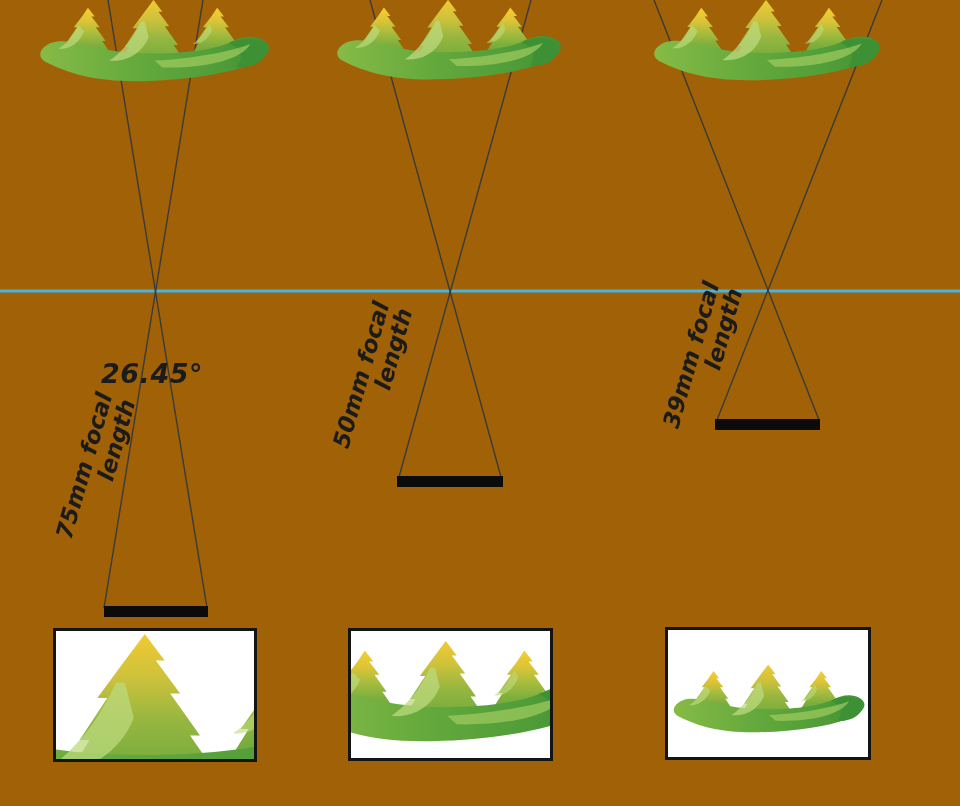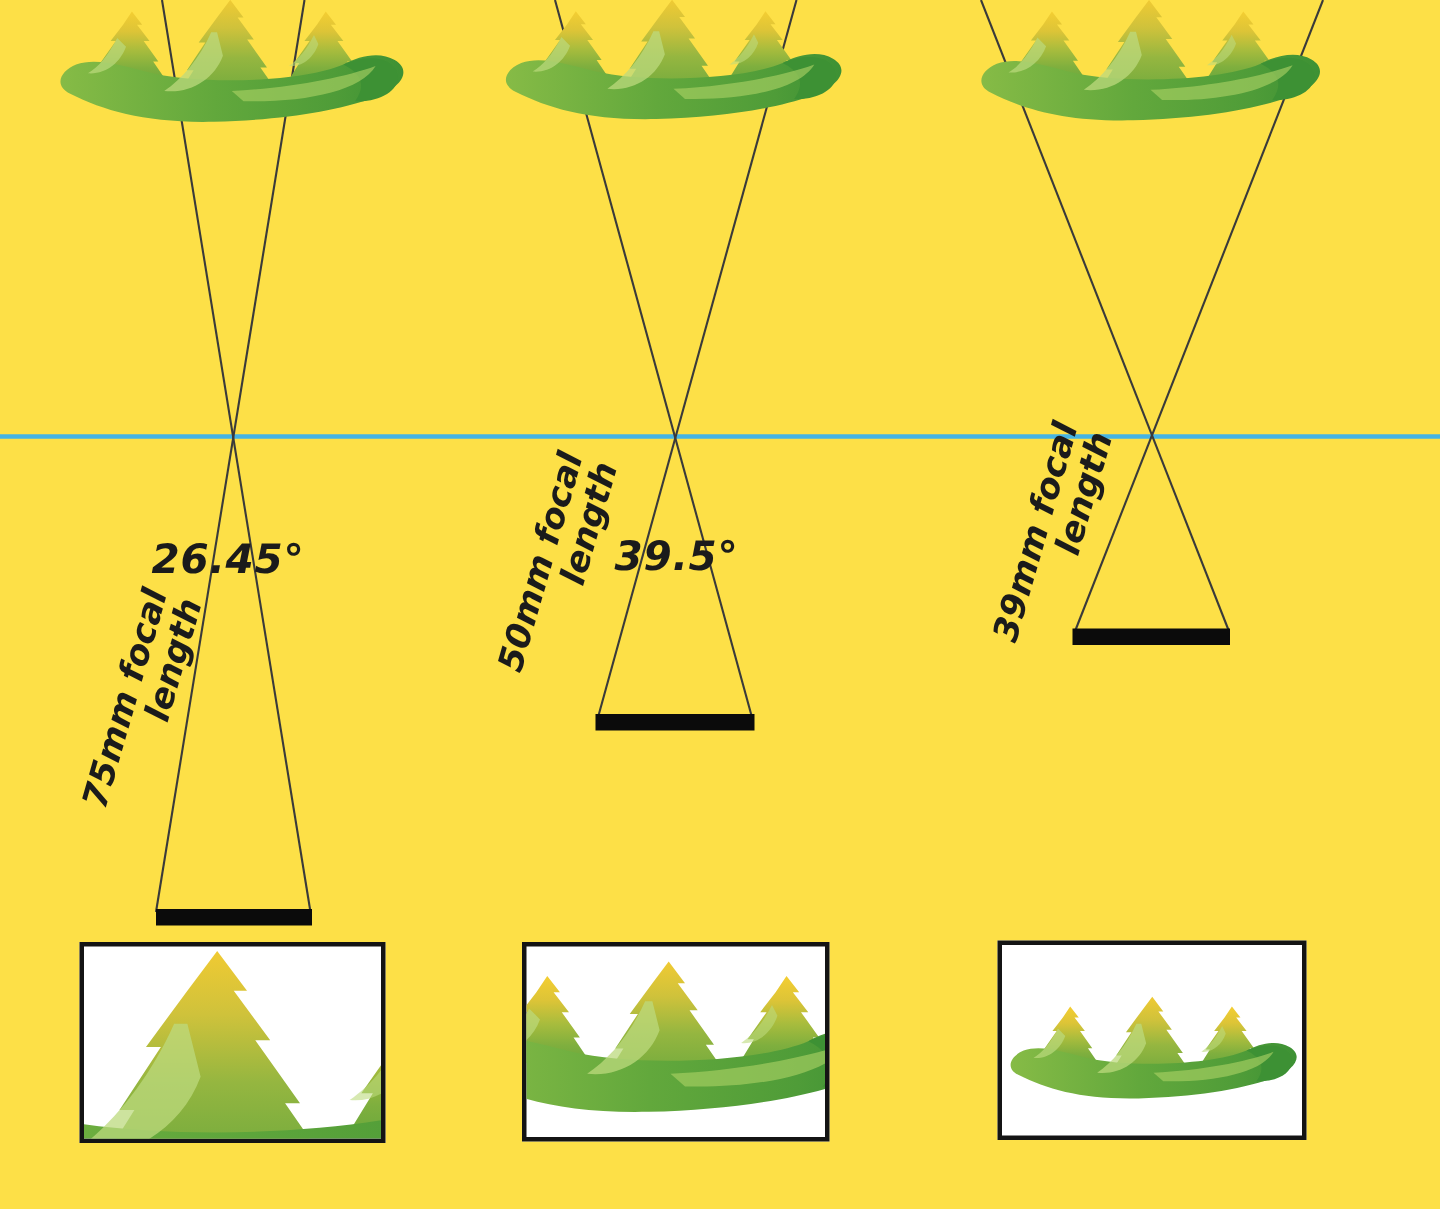--- a/index.html
+++ b/index.html
@@ -1,19 +1,19 @@
 <!DOCTYPE html>
 <html><head>
 <meta charset="utf-8">
 <style>
   html,body{margin:0;padding:0;background:#ffffff;}
   .canvas{
     position:relative;
     width:960px;height:806px;
-    background:#fde047;
+    background:#a16207;
     overflow:hidden;
     font-family:"DejaVu Sans","Liberation Sans",sans-serif;
   }
   .overlay{position:absolute;left:0;top:0;width:960px;height:806px;}
   .mtn{position:absolute;}
   .angle-label{
     position:absolute;
     font-weight:bold;font-style:italic;
     font-size:27px;color:#1b1b1b;
     text-align:center;white-space:nowrap;
@@ -99,21 +99,20 @@
       <use href="#mtn"></use>
     </svg>
   <svg class="mtn" style="left:334px;top:-4px" width="230" height="91" viewBox="0 0 240 95">
       <use href="#mtn"></use>
     </svg>
   <svg class="mtn" style="left:651px;top:-4px" width="232" height="92" viewBox="0 0 240 95">
       <use href="#mtn"></use>
     </svg>
 
   <div class="angle-label" style="left:82px;top:358px;width:140px">26.45°</div>
-  <div class="angle-label" style="left:391px;top:356px;width:120px">39.5°</div>
 
   <div class="focal-label" style="left:7px;top:455px">
     <span>75mm focal</span>
     <span>length</span>
   </div>
   <div class="focal-label" style="left:284px;top:364px">
     <span>50mm focal</span>
     <span>length</span>
   </div>
   <div class="focal-label" style="left:614px;top:344px">

